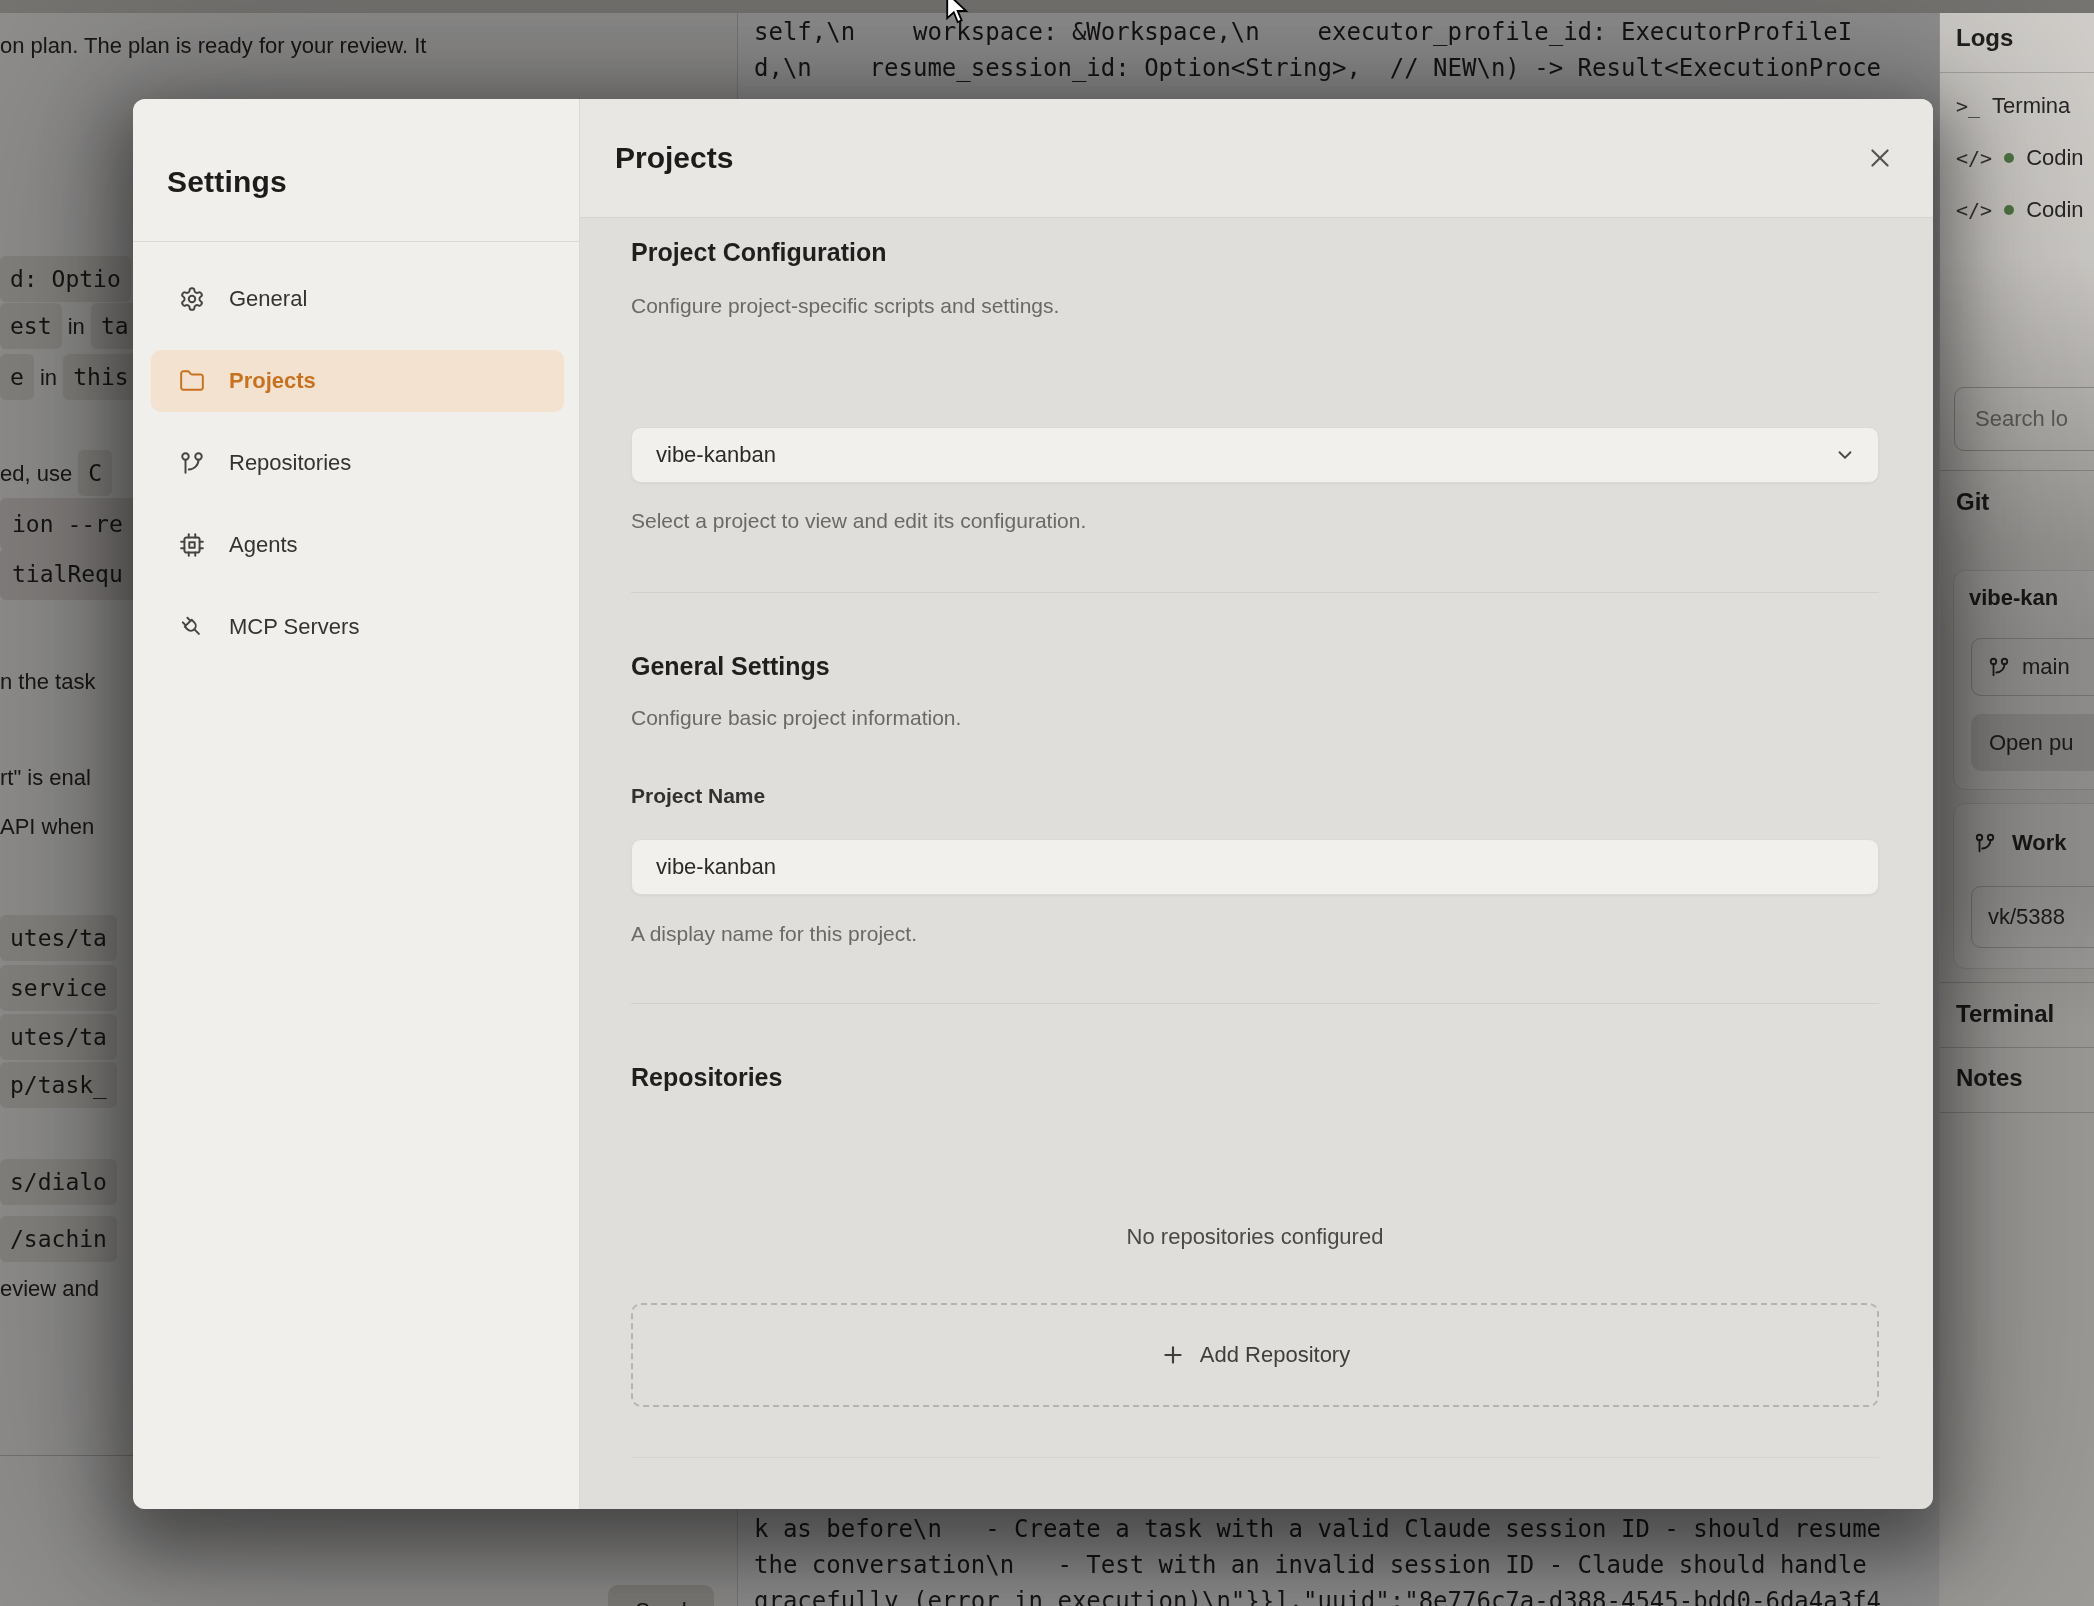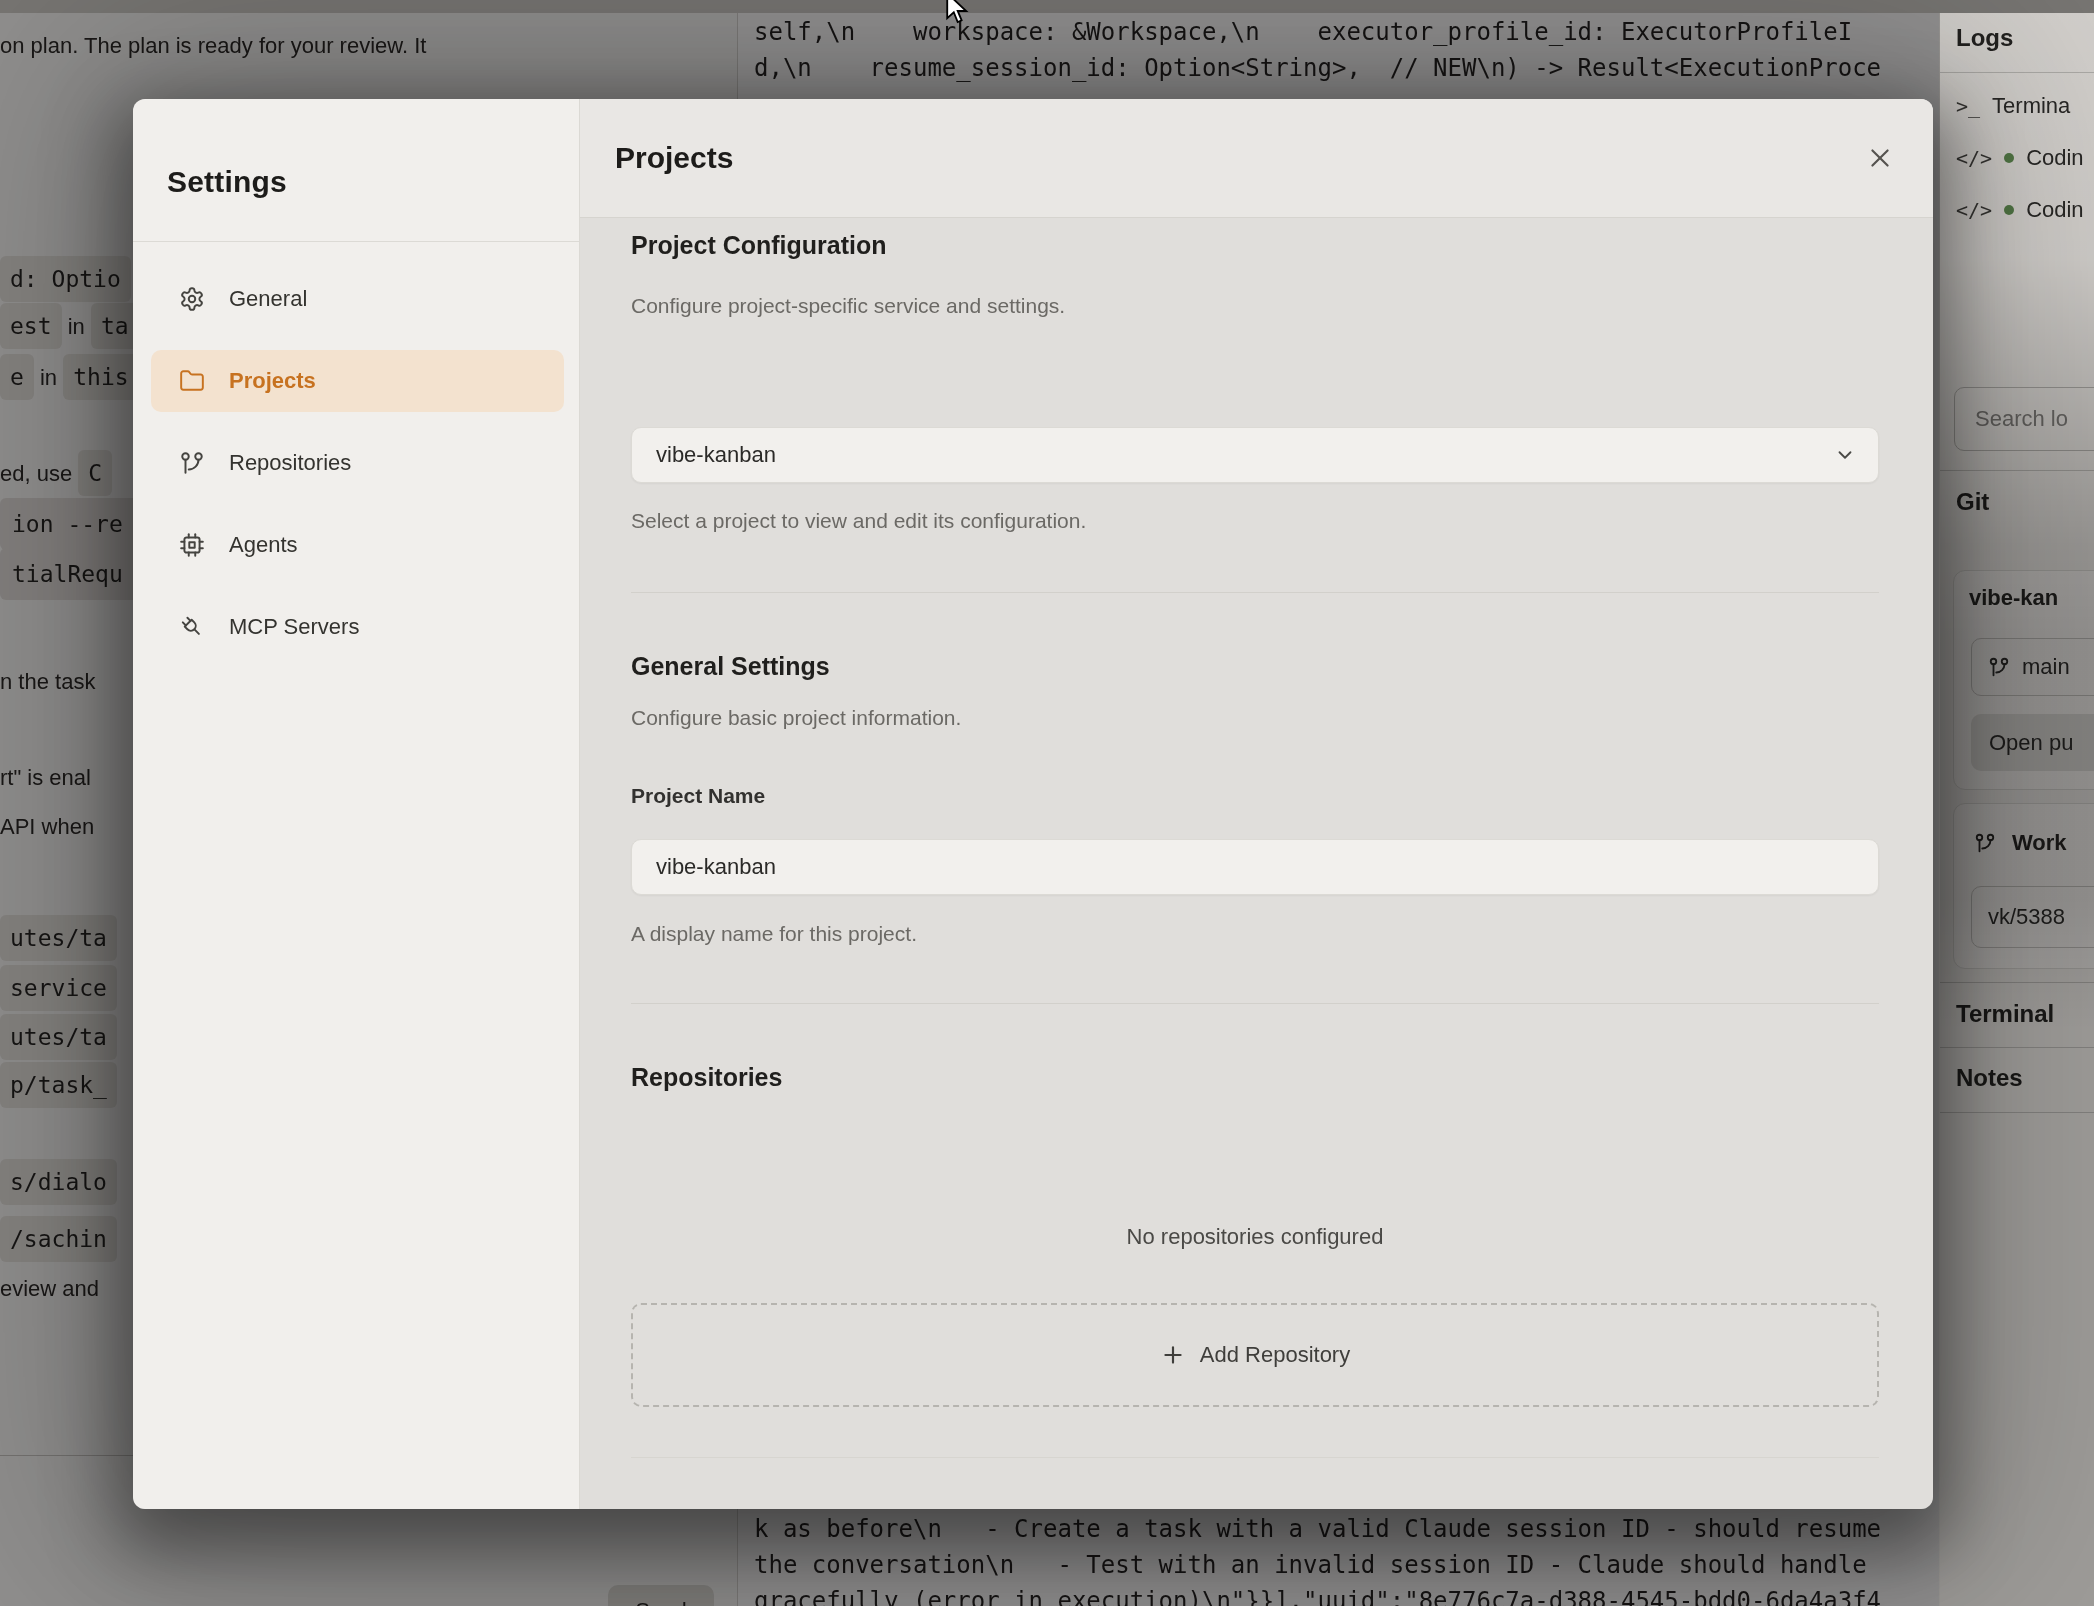--- a/index.html
+++ b/index.html
@@ -93,21 +93,21 @@
                      display:flex;align-items:center;padding-left:35px;box-sizing:border-box;position:relative;}
   .modal-main-title{font-size:30px;font-weight:bold;color:#1d1c1a;}
   .close-btn{position:absolute;right:30px;top:36px;width:46px;height:46px;background:transparent;
              border:none;display:flex;align-items:center;justify-content:center;}
   .modal-body{position:relative;flex:1 1 auto;}
   .abs{position:absolute;left:51px;right:54px;}
   .sec-title{font-size:25px;font-weight:bold;color:#201f1d;}
   .sec-sub{font-size:21px;color:#6b6965;}
   .fld-label{font-size:21px;font-weight:bold;color:#32312f;}
   .fld-help{font-size:21px;color:#6b6965;}
-  .t-pc-title{top:13px;} .t-pc-sub{top:76px;} .t-sel-label{top:155px;}
+  .t-pc-title{top:20px;} .t-pc-sub{top:76px;} .t-sel-label{top:155px;}
   .t-sel-box{top:209px;} .t-sel-help{top:291px;} .t-div1{top:374px;}
   .t-gs-title{top:434px;} .t-gs-sub{top:488px;} .t-name-label{top:566px;}
   .t-name-box{top:621px;} .t-name-help{top:704px;} .t-div2{top:785px;}
   .t-repo-title{top:845px;} .t-repo-sub{top:900px;} .t-empty{top:1006px;}
   .t-dash{top:1085px;} .t-div3{top:1239px;}
   .divider{height:1px;background:#d2d0cb;}
   .select-box{height:56px;background:#f2f0ed;border:1px solid #dcdad5;border-radius:10px;
               display:flex;align-items:center;box-sizing:border-box;padding:0 22px 0 24px;
               box-shadow:0 1px 2px rgba(0,0,0,0.05);}
   .select-box .val{flex:1 1 auto;font-size:22px;color:#2b2a28;}
@@ -286,21 +286,21 @@
           <svg width="26" height="26" viewBox="0 0 24 24" fill="none" stroke="#55534f" stroke-width="2" stroke-linecap="round">
               <path d="M5 5l14 14"></path>
               <path d="M19 5L5 19"></path>
             </svg>
         </button>
       </div>
 
       <div class="modal-body">
 
         <div class="abs sec-title t-pc-title">Project Configuration</div>
-        <div class="abs sec-sub t-pc-sub">Configure project-specific service and settings.</div>
+        <div class="abs sec-sub t-pc-sub">Configure project-specific scripts and settings.</div>
 
         <div class="abs select-box t-sel-box">
           <span class="val">vibe-kanban</span>
           <svg width="22" height="22" viewBox="0 0 24 24" fill="none" stroke="#4a4946" stroke-width="2" stroke-linecap="round" stroke-linejoin="round">
               <polyline points="6 9 12 15 18 9"></polyline>
             </svg>
         </div>
         <div class="abs fld-help t-sel-help">Select a project to view and edit its configuration.</div>
 
         <div class="abs divider t-div1"></div>

